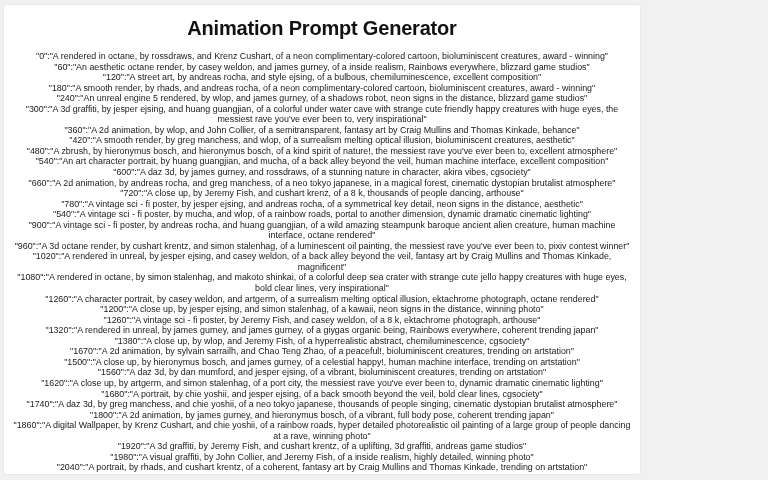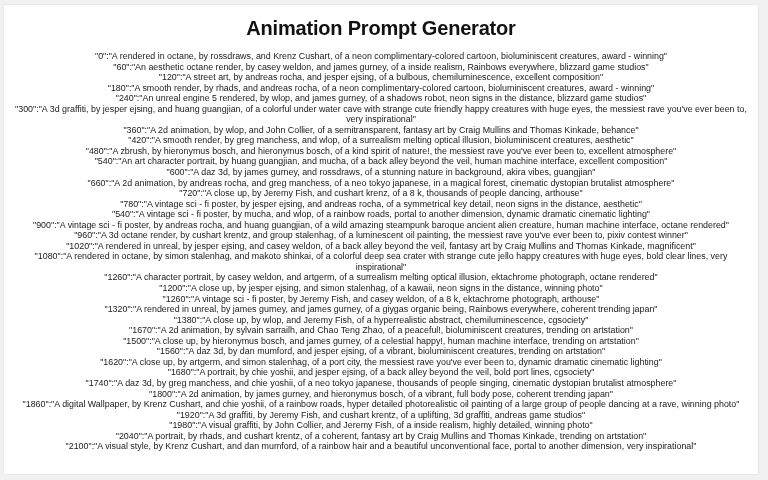--- a/index.html
+++ b/index.html
@@ -8,21 +8,21 @@
       width: 768px;
       height: 480px;
       overflow: hidden;
       background: #f1f1f1;
       font-family: "Liberation Sans", sans-serif;
     }
     .card {
       position: absolute;
       left: 4px;
       top: 5px;
-      width: 754px;
+      width: 636px;
       height: 469px;
       background: #ffffff;
       box-shadow: 0 0 2px rgba(0,0,0,0.12);
       border-radius: 2px;
       overflow: hidden;
     }
     .title {
       margin: 0;
       padding-top: 11px;
       text-align: center;
@@ -48,47 +48,47 @@
     }
   </style>
 </head>
 <body>
 
 <div class="card">
   <h1 class="title">Animation Prompt Generator</h1>
   <div class="prompts" id="prompt-list">
       <div class="prompt-line">"<span>0</span>":"<span>A rendered in octane, by rossdraws, and Krenz Cushart, of a neon complimentary-colored cartoon, bioluminiscent creatures, award - winning</span>"</div>
       <div class="prompt-line">"<span>60</span>":"<span>An aesthetic octane render, by casey weldon, and james gurney, of a inside realism, Rainbows everywhere, blizzard game studios</span>"</div>
-      <div class="prompt-line">"<span>120</span>":"<span>A street art, by andreas rocha, and jesper ejsing, of a bulbous, chemiluminescence, excellent composition</span>"</div>
+      <div class="prompt-line">"<span>120</span>":"<span>A street art, by andreas rocha, and style ejsing, of a bulbous, chemiluminescence, excellent composition</span>"</div>
       <div class="prompt-line">"<span>180</span>":"<span>A smooth render, by rhads, and andreas rocha, of a neon complimentary-colored cartoon, bioluminiscent creatures, award - winning</span>"</div>
       <div class="prompt-line">"<span>240</span>":"<span>An unreal engine 5 rendered, by wlop, and james gurney, of a shadows robot, neon signs in the distance, blizzard game studios</span>"</div>
       <div class="prompt-line">"<span>300</span>":"<span>A 3d graffiti, by jesper ejsing, and huang guangjian, of a colorful under water cave with strange cute friendly happy creatures with huge eyes, the messiest rave you've ever been to, very inspirational</span>"</div>
       <div class="prompt-line">"<span>360</span>":"<span>A 2d animation, by wlop, and John Collier, of a semitransparent, fantasy art by Craig Mullins and Thomas Kinkade, behance</span>"</div>
       <div class="prompt-line">"<span>420</span>":"<span>A smooth render, by greg manchess, and wlop, of a surrealism melting optical illusion, bioluminiscent creatures, aesthetic</span>"</div>
       <div class="prompt-line">"<span>480</span>":"<span>A zbrush, by hieronymus bosch, and hieronymus bosch, of a kind spirit of nature!, the messiest rave you've ever been to, excellent atmosphere</span>"</div>
       <div class="prompt-line">"<span>540</span>":"<span>An art character portrait, by huang guangjian, and mucha, of a back alley beyond the veil, human machine interface, excellent composition</span>"</div>
-      <div class="prompt-line">"<span>600</span>":"<span>A daz 3d, by james gurney, and rossdraws, of a stunning nature in background, akira vibes, guangjian</span>"</div>
+      <div class="prompt-line">"<span>600</span>":"<span>A daz 3d, by james gurney, and rossdraws, of a stunning nature in character, akira vibes, cgsociety</span>"</div>
       <div class="prompt-line">"<span>660</span>":"<span>A 2d animation, by andreas rocha, and greg manchess, of a neo tokyo japanese, in a magical forest, cinematic dystopian brutalist atmosphere</span>"</div>
       <div class="prompt-line">"<span>720</span>":"<span>A close up, by Jeremy Fish, and cushart krenz, of a 8 k, thousands of people dancing, arthouse</span>"</div>
       <div class="prompt-line">"<span>780</span>":"<span>A vintage sci - fi poster, by jesper ejsing, and andreas rocha, of a symmetrical key detail, neon signs in the distance, aesthetic</span>"</div>
       <div class="prompt-line">"<span>540</span>":"<span>A vintage sci - fi poster, by mucha, and wlop, of a rainbow roads, portal to another dimension, dynamic dramatic cinematic lighting</span>"</div>
       <div class="prompt-line">"<span>900</span>":"<span>A vintage sci - fi poster, by andreas rocha, and huang guangjian, of a wild amazing steampunk baroque ancient alien creature, human machine interface, octane rendered</span>"</div>
-      <div class="prompt-line">"<span>960</span>":"<span>A 3d octane render, by cushart krentz, and group stalenhag, of a luminescent oil painting, the messiest rave you've ever been to, pixiv contest winner</span>"</div>
+      <div class="prompt-line">"<span>960</span>":"<span>A 3d octane render, by cushart krentz, and simon stalenhag, of a luminescent oil painting, the messiest rave you've ever been to, pixiv contest winner</span>"</div>
       <div class="prompt-line">"<span>1020</span>":"<span>A rendered in unreal, by jesper ejsing, and casey weldon, of a back alley beyond the veil, fantasy art by Craig Mullins and Thomas Kinkade, magnificent</span>"</div>
       <div class="prompt-line">"<span>1080</span>":"<span>A rendered in octane, by simon stalenhag, and makoto shinkai, of a colorful deep sea crater with strange cute jello happy creatures with huge eyes, bold clear lines, very inspirational</span>"</div>
       <div class="prompt-line">"<span>1260</span>":"<span>A character portrait, by casey weldon, and artgerm, of a surrealism melting optical illusion, ektachrome photograph, octane rendered</span>"</div>
       <div class="prompt-line">"<span>1200</span>":"<span>A close up, by jesper ejsing, and simon stalenhag, of a kawaii, neon signs in the distance, winning photo</span>"</div>
       <div class="prompt-line">"<span>1260</span>":"<span>A vintage sci - fi poster, by Jeremy Fish, and casey weldon, of a 8 k, ektachrome photograph, arthouse</span>"</div>
       <div class="prompt-line">"<span>1320</span>":"<span>A rendered in unreal, by james gurney, and james gurney, of a giygas organic being, Rainbows everywhere, coherent trending japan</span>"</div>
       <div class="prompt-line">"<span>1380</span>":"<span>A close up, by wlop, and Jeremy Fish, of a hyperrealistic abstract, chemiluminescence, cgsociety</span>"</div>
       <div class="prompt-line">"<span>1670</span>":"<span>A 2d animation, by sylvain sarrailh, and Chao Teng Zhao, of a peaceful!, bioluminiscent creatures, trending on artstation</span>"</div>
       <div class="prompt-line">"<span>1500</span>":"<span>A close up, by hieronymus bosch, and james gurney, of a celestial happy!, human machine interface, trending on artstation</span>"</div>
       <div class="prompt-line">"<span>1560</span>":"<span>A daz 3d, by dan mumford, and jesper ejsing, of a vibrant, bioluminiscent creatures, trending on artstation</span>"</div>
       <div class="prompt-line">"<span>1620</span>":"<span>A close up, by artgerm, and simon stalenhag, of a port city, the messiest rave you've ever been to, dynamic dramatic cinematic lighting</span>"</div>
-      <div class="prompt-line">"<span>1680</span>":"<span>A portrait, by chie yoshii, and jesper ejsing, of a back alley beyond the veil, bold port lines, cgsociety</span>"</div>
+      <div class="prompt-line">"<span>1680</span>":"<span>A portrait, by chie yoshii, and jesper ejsing, of a back smooth beyond the veil, bold clear lines, cgsociety</span>"</div>
       <div class="prompt-line">"<span>1740</span>":"<span>A daz 3d, by greg manchess, and chie yoshii, of a neo tokyo japanese, thousands of people singing, cinematic dystopian brutalist atmosphere</span>"</div>
       <div class="prompt-line">"<span>1800</span>":"<span>A 2d animation, by james gurney, and hieronymus bosch, of a vibrant, full body pose, coherent trending japan</span>"</div>
       <div class="prompt-line">"<span>1860</span>":"<span>A digital Wallpaper, by Krenz Cushart, and chie yoshii, of a rainbow roads, hyper detailed photorealistic oil painting of a large group of people dancing at a rave, winning photo</span>"</div>
       <div class="prompt-line">"<span>1920</span>":"<span>A 3d graffiti, by Jeremy Fish, and cushart krentz, of a uplifting, 3d graffiti, andreas game studios</span>"</div>
       <div class="prompt-line">"<span>1980</span>":"<span>A visual graffiti, by John Collier, and Jeremy Fish, of a inside realism, highly detailed, winning photo</span>"</div>
       <div class="prompt-line">"<span>2040</span>":"<span>A portrait, by rhads, and cushart krentz, of a coherent, fantasy art by Craig Mullins and Thomas Kinkade, trending on artstation</span>"</div>
       <div class="prompt-line">"<span>2100</span>":"<span>A visual style, by Krenz Cushart, and dan mumford, of a rainbow hair and a beautiful unconventional face, portal to another dimension, very inspirational</span>"</div>
     </div>
 </div>
 

